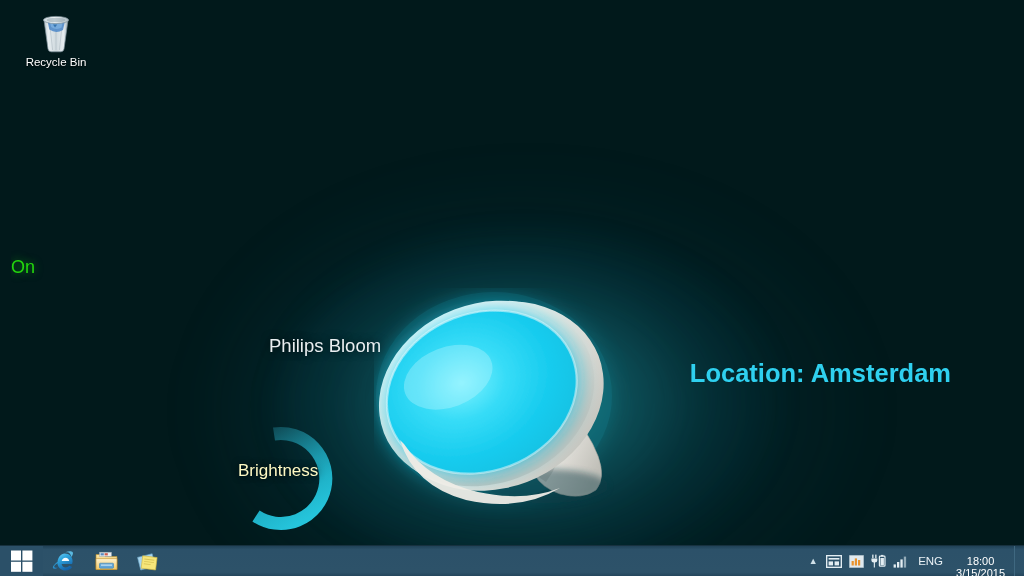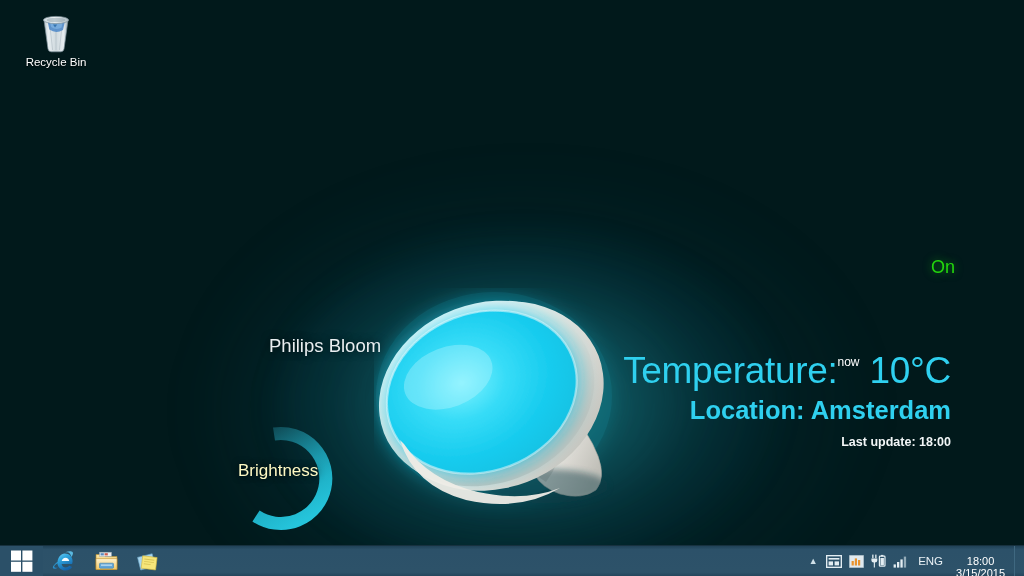--- a/index.html
+++ b/index.html
@@ -75,21 +75,21 @@
     position:absolute;
     left:0; top:130px; width:1024px;
     text-align:center;
     font-size:27px;
     color:#22c8e8;
     letter-spacing:0.2px;
   }
   .status-on {
     position:absolute;
     left:0; top:257px; width:944px;
-    text-align:right;
+    text-align:left;
     font-size:18px;
     color:#23d60d;
     text-shadow:0 0 9px rgba(40,220,20,0.55);
   }
   .device-name {
     position:absolute;
     left:258px; top:335px;
     font-size:18.5px;
     color:#e9eef0;
     text-shadow:0 0 8px rgba(0,0,0,0.7);
@@ -333,25 +333,21 @@
 
           <ellipse cx="110" cy="100" rx="97" ry="79" fill="none" stroke="#ffffff" stroke-width="2.2" opacity="0.45"></ellipse>
         </g>
 
         <path d="M26 152 Q40 198 92 212 Q146 224 186 200 Q150 214 104 204
                  Q54 192 30 156 Z" fill="#eeece6" opacity="0.95"></path>
       </svg>
     </div>
 
     <div id="info-panel">
-      <div class="temp-line">
-        <span>Temperature:</span><span class="temp-sup">now</span> <span>10°C</span>
-      </div>
       <div class="location-line">Location: Amsterdam</div>
-      <div class="update-line">Last update: 18:00</div>
     </div>
   </div>
 
   <div id="taskbar">
 
     <div id="start-button">
       <svg width="22" height="22" viewBox="0 0 22 22">
         <rect x="0" y="0.5" width="10" height="10" fill="#ffffff"></rect>
         <rect x="11.4" y="0.5" width="10" height="10" fill="#ffffff"></rect>
         <rect x="0" y="11.8" width="10" height="10" fill="#ffffff"></rect>

